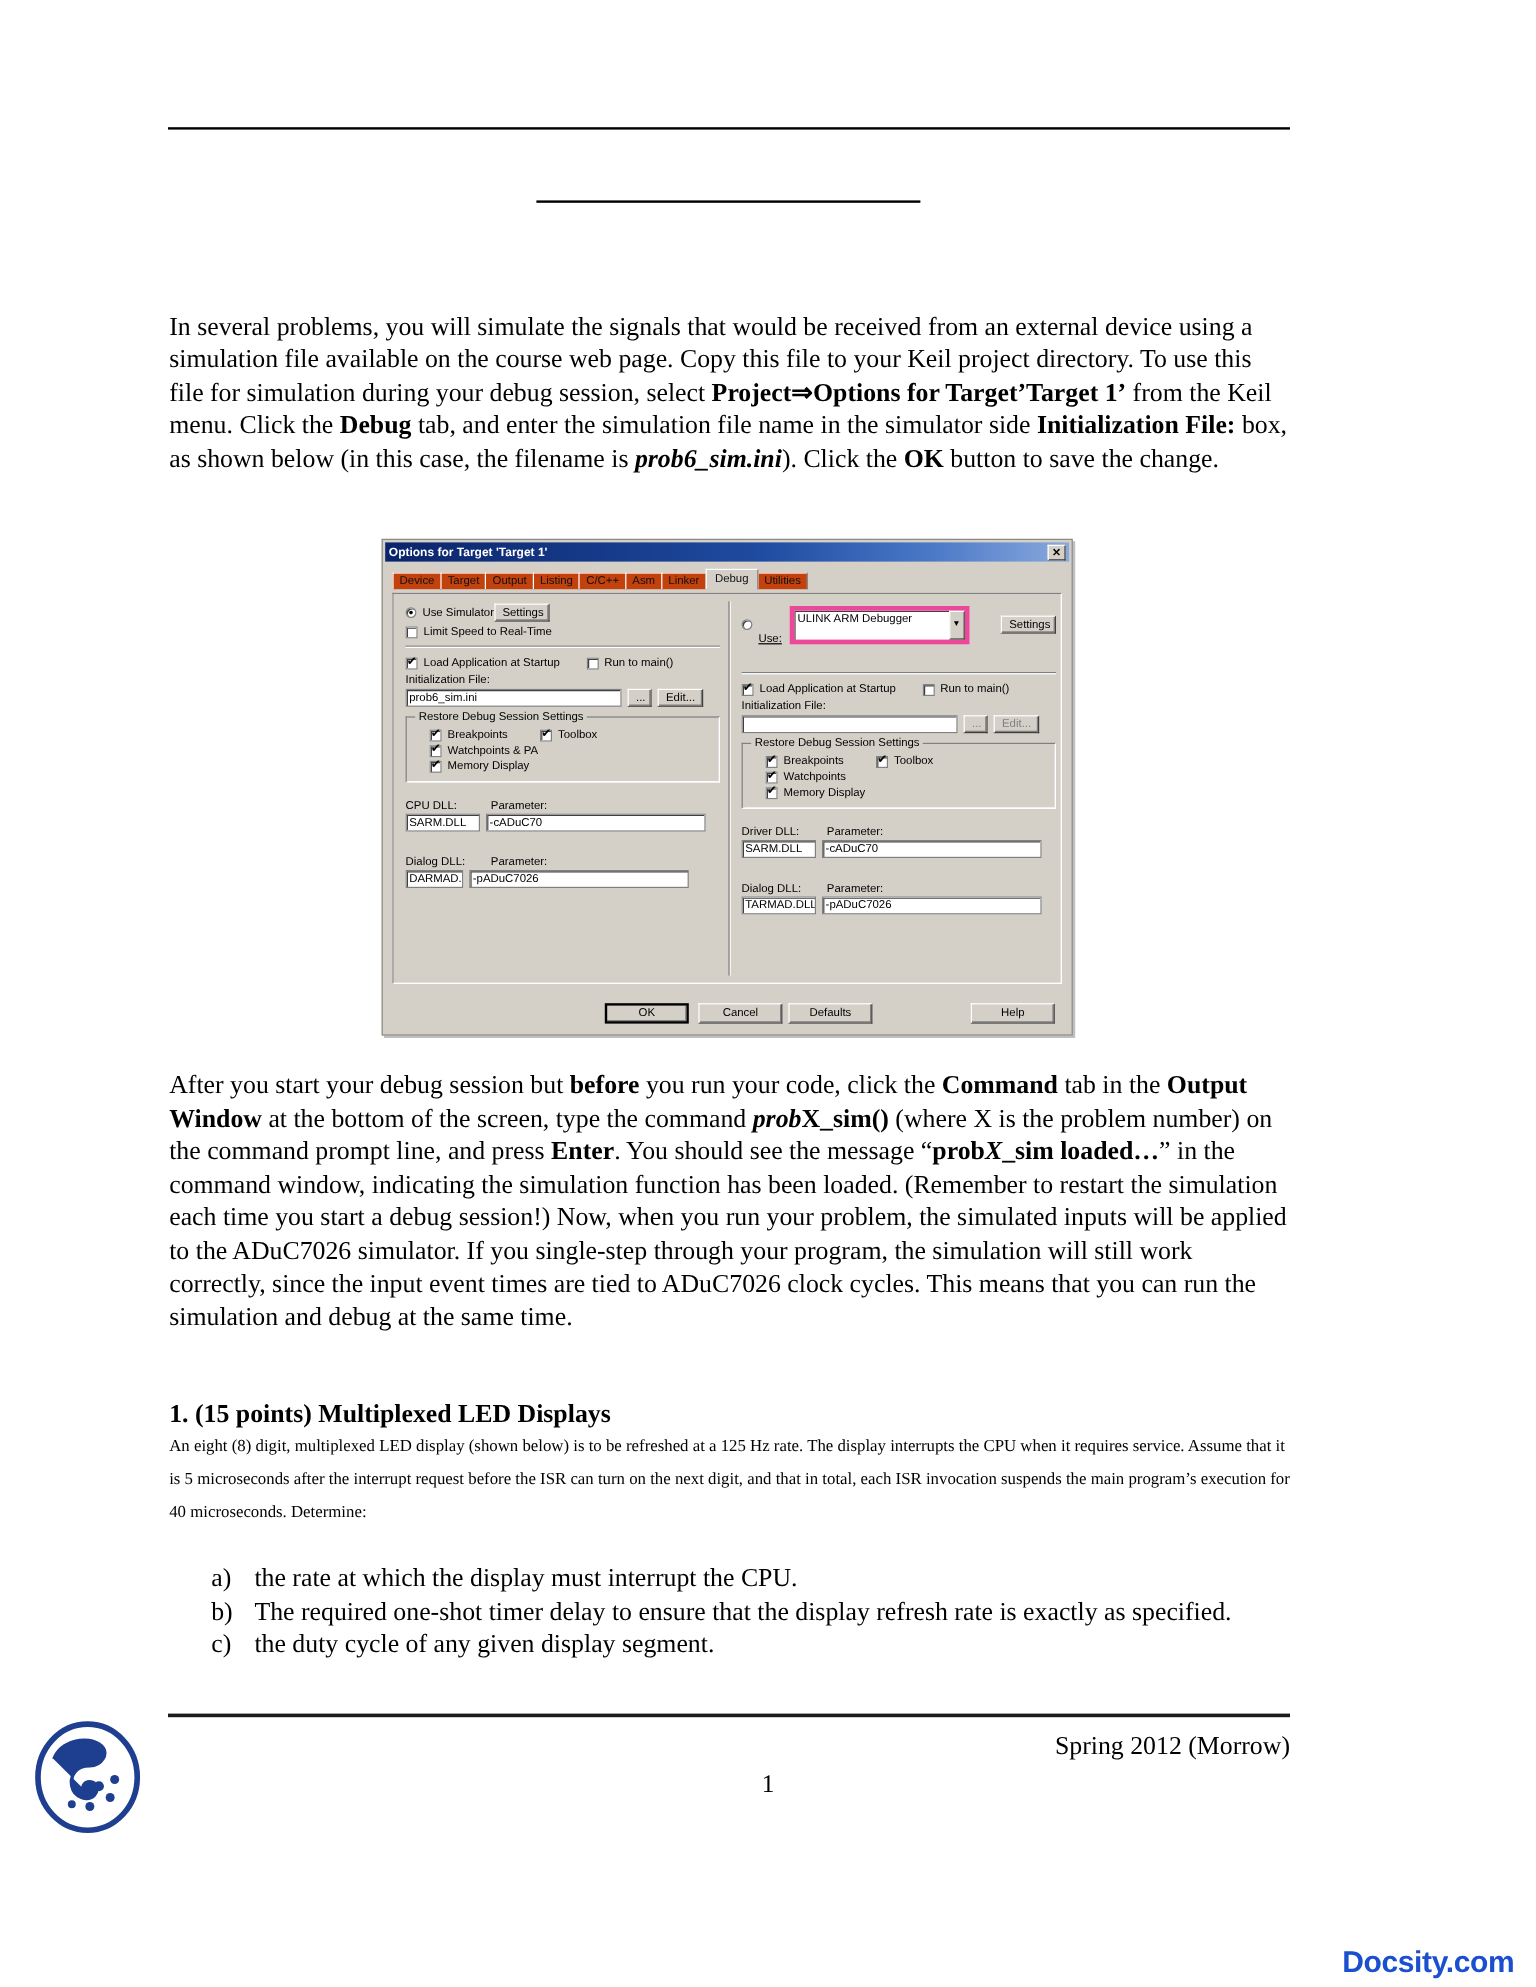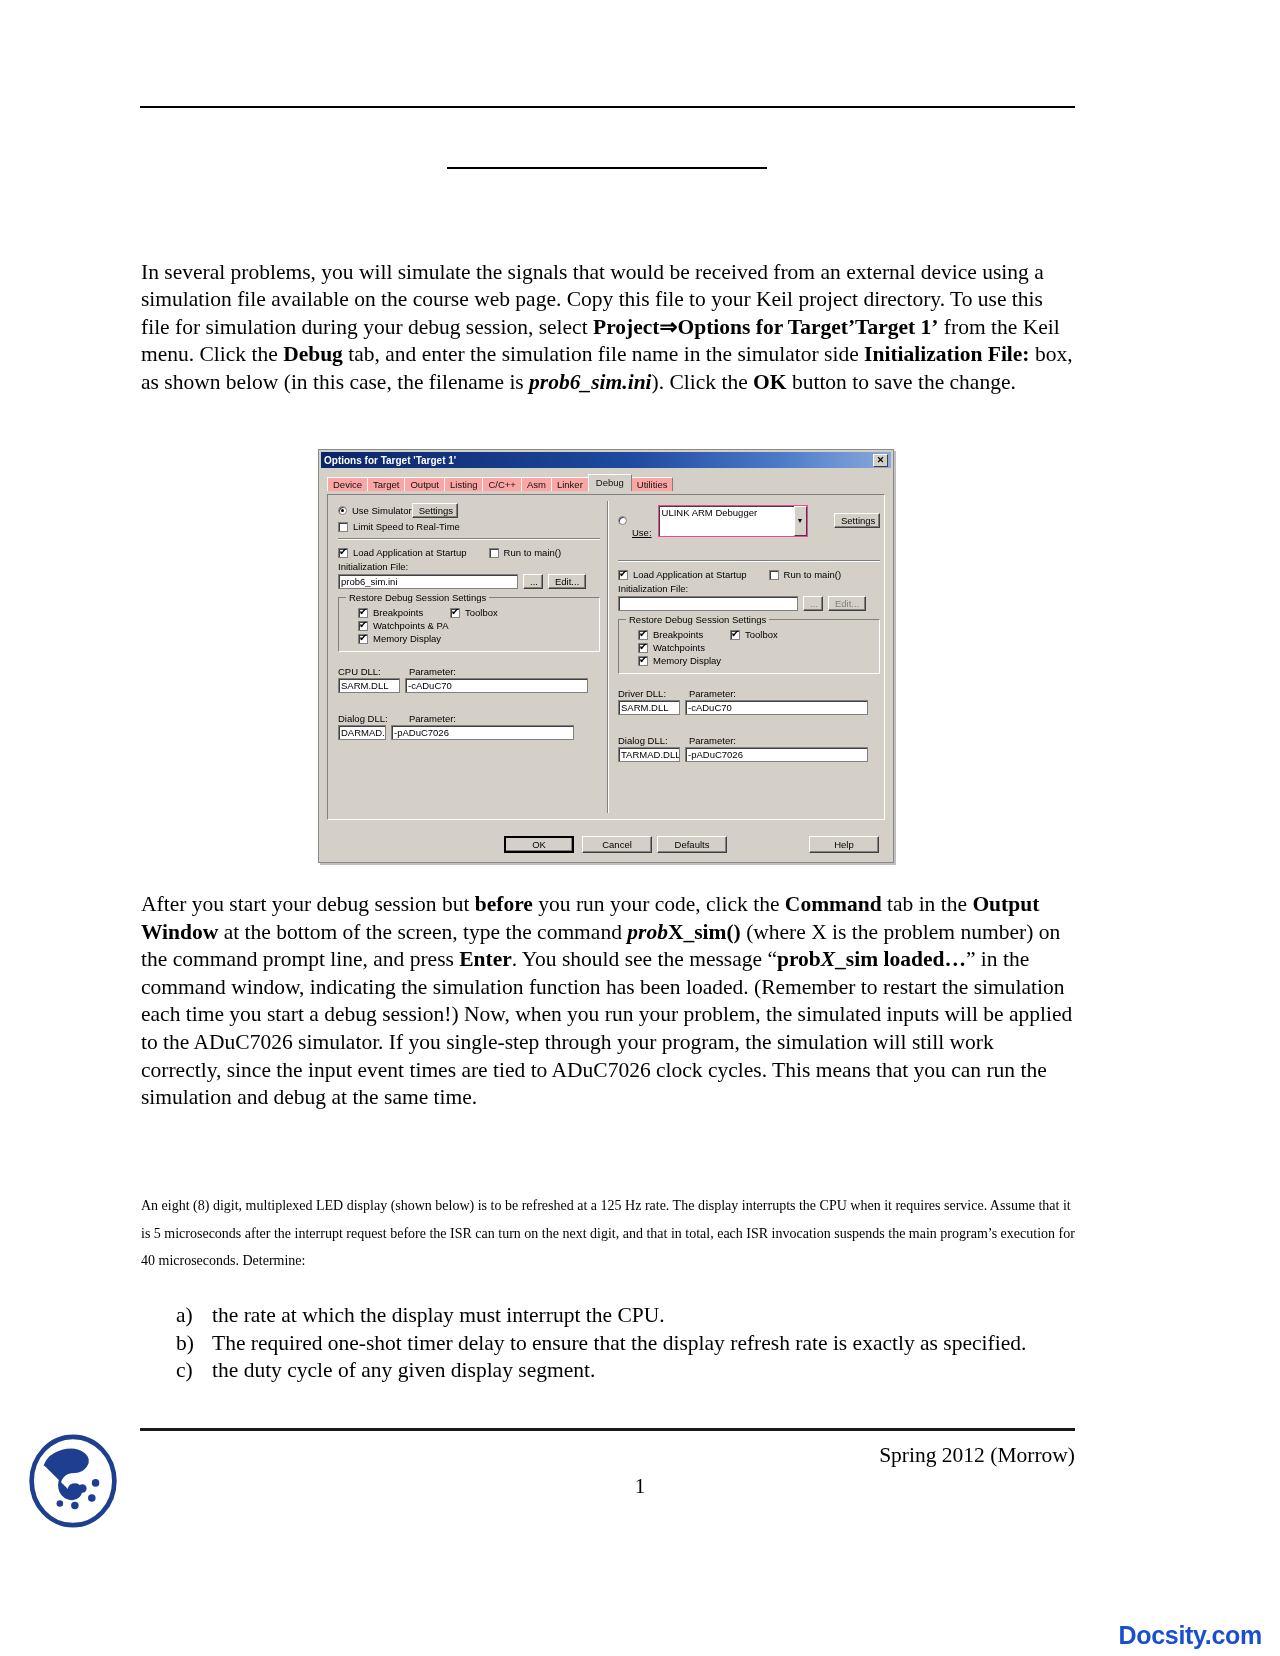--- a/index.html
+++ b/index.html
@@ -93,21 +93,21 @@
     border:1px solid #fff; border-right-color:#404040; border-bottom-color:#404040;
     color:#000; font-size:9px; line-height:11px; text-align:center; font-weight:bold;
   }
 
   .tabstrip {
     display:flex; align-items:flex-end; height:17px;
     margin:6px 0 0 8px; padding:0;
   }
   .tab {
     height:14px; padding:0 5px; margin-right:-1px;
-    background:#fca5a5;
+    background:#c2410c;
     border:1px solid #ffffff; border-bottom:none;
     border-right-color:#808080;
     font-size:9.5px; line-height:13px; white-space:nowrap; color:#111;
   }
   .tab.active {
     height:17px; line-height:16px; font-weight:normal;
     background:#d4d0c8; border-bottom:none; position:relative; z-index:3;
     padding:0 7px; border-top-color:#fff;
   }
 
@@ -166,21 +166,21 @@
 
   .tfield {
     background:#fff; border:1px solid #808080;
     box-shadow:inset 1px 1px 0 #404040;
     height:15px; line-height:13px; padding:0 2px; font-size:9.5px;
     white-space:nowrap; overflow:hidden;
   }
 
   .combo {
     display:flex; align-items:stretch; height:32px;
-    background:#fff; border:1px solid #ec4899; box-shadow:inset 1px 1px 0 #404040;
+    background:#fff; border:4px solid #ec4899; box-shadow:inset 1px 1px 0 #404040;
   }
   .combo .val { flex:1; font-size:9.5px; line-height:13px; padding:0 3px; white-space:nowrap; }
   .combo .arr {
     width:13px; background:#d4d0c8;
     border:1px solid #fff; border-right-color:#404040; border-bottom-color:#404040;
     display:flex; align-items:center; justify-content:center;
     font-size:7px; line-height:1;
   }
 
   .grp {
@@ -417,20 +417,21 @@
       <div class="btn" style="left:263px;">Cancel</div>
       <div class="btn" style="left:338px;">Defaults</div>
       <div class="btn" style="left:490px;">Help</div>
     </div>
   </div>
 
   <div class="body-col p2">
     <span>After you start your debug session but </span><span class="b">before</span><span> you run your code, click the </span><span class="b">Command</span><span> tab in the </span><span class="b">Output Window</span><span> at the bottom of the screen, type the command  </span><span class="bi">prob</span><span class="b">X_sim()</span><span> (where X is the problem number) on the command prompt line, and press </span><span class="b">Enter</span><span>. You should see the message “</span><span class="b">prob</span><span class="bi">X</span><span class="b">_sim loaded…</span><span>” in the command window, indicating the simulation function has been loaded. (Remember to restart the simulation each time you start a debug session!) Now, when you run your problem, the simulated inputs will be applied to the ADuC7026 simulator. If you single-step through your program, the simulation will still work correctly, since the input event times are tied to ADuC7026 clock cycles. This means that you can run the simulation and debug at the same time.</span>
   </div>
 
+  <div class="q-head">1. (15 points) Multiplexed LED Displays</div>
   <div class="q-body">An eight (8) digit, multiplexed LED display (shown below) is to be refreshed at a 125 Hz rate. The display interrupts the CPU when it requires service.  Assume that it is 5 microseconds after the interrupt request before the ISR can turn on the next digit, and that in total, each ISR invocation suspends the main program’s execution for 40 microseconds.  Determine:</div>
   <div class="q-list">
     <div class="q-item">
       <span class="marker">a)</span>
       <span class="txt">the rate at which the display must interrupt the CPU.</span>
     </div>
     <div class="q-item">
       <span class="marker">b)</span>
       <span class="txt">The required one-shot timer delay to ensure that the display refresh rate is exactly as specified.</span>
     </div>

